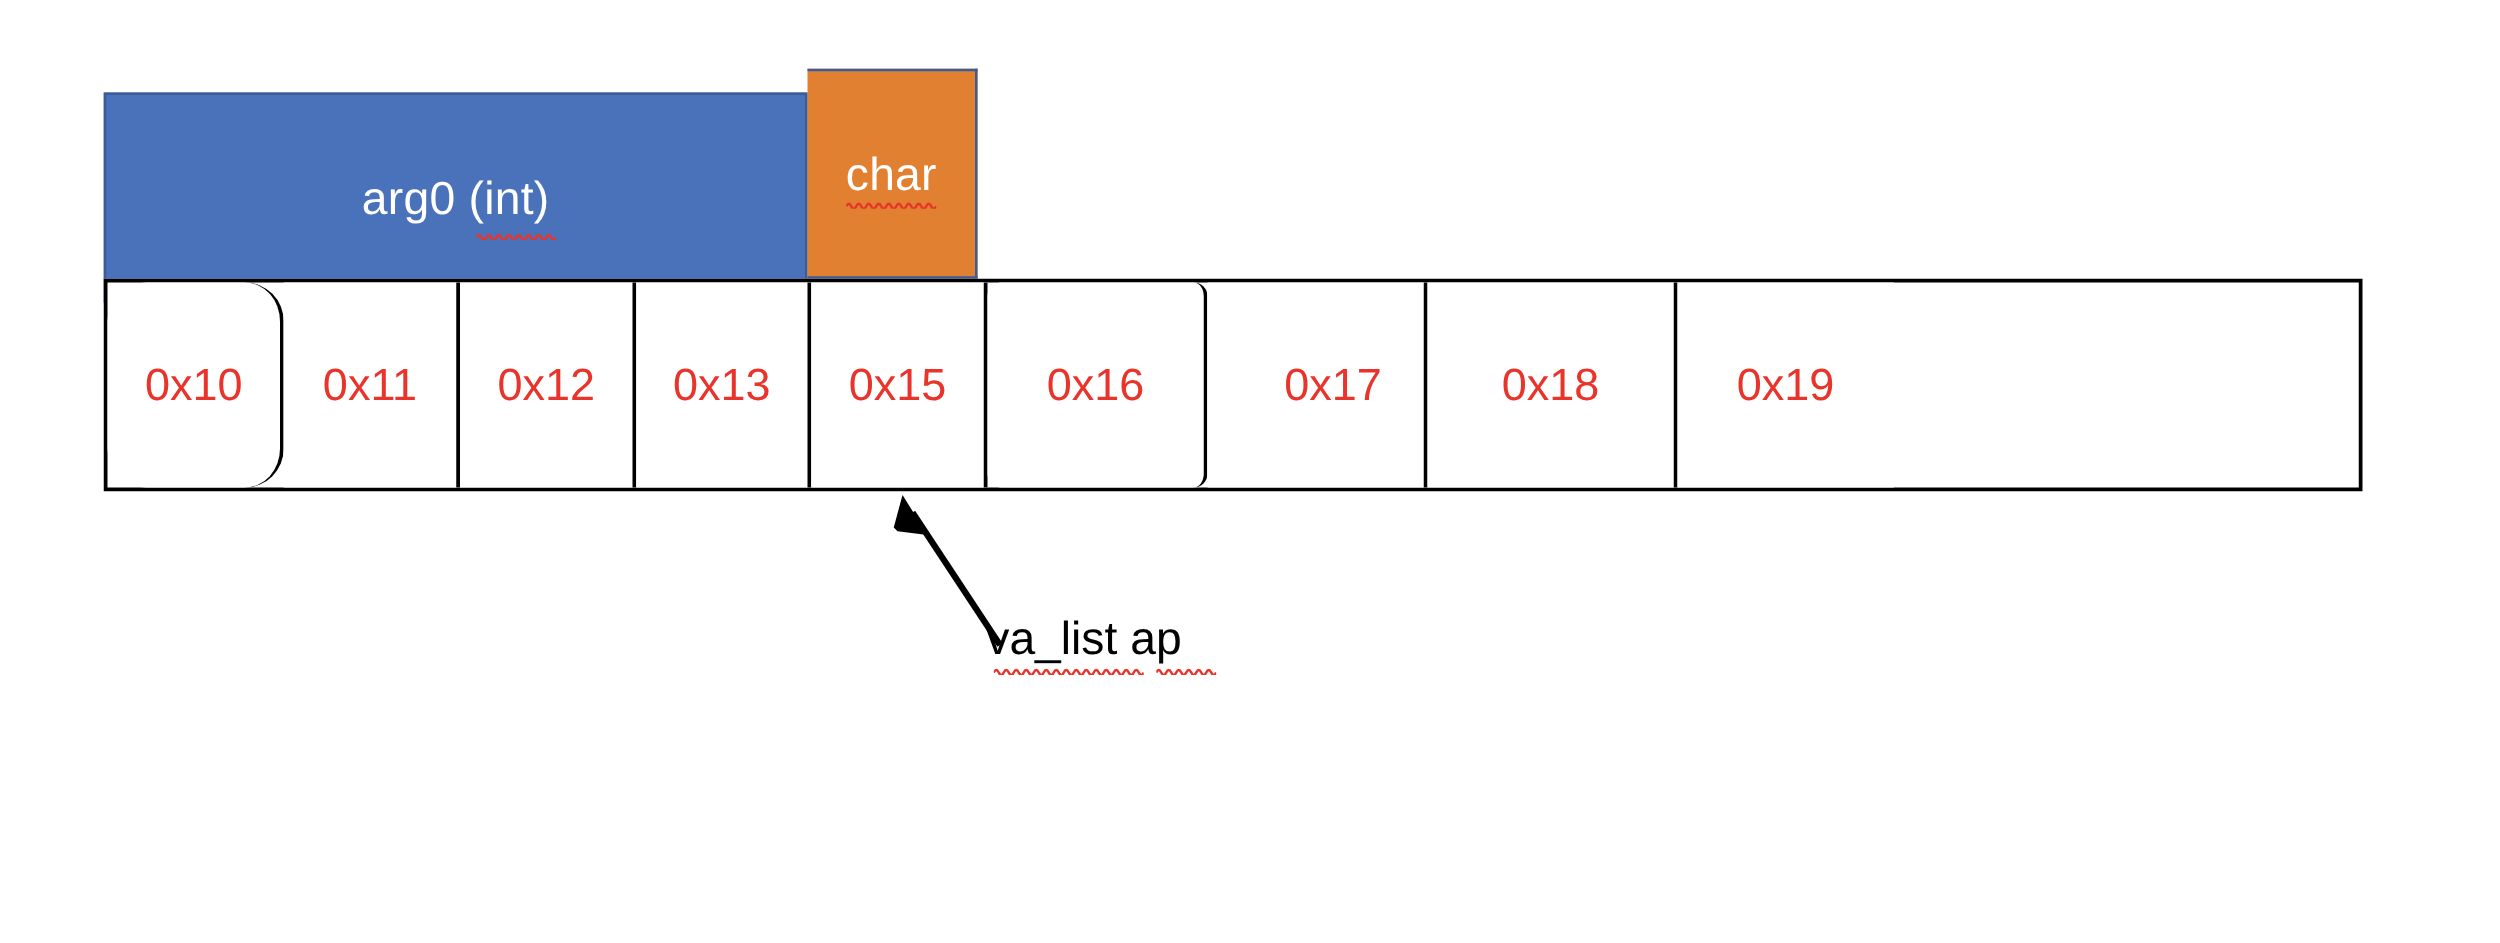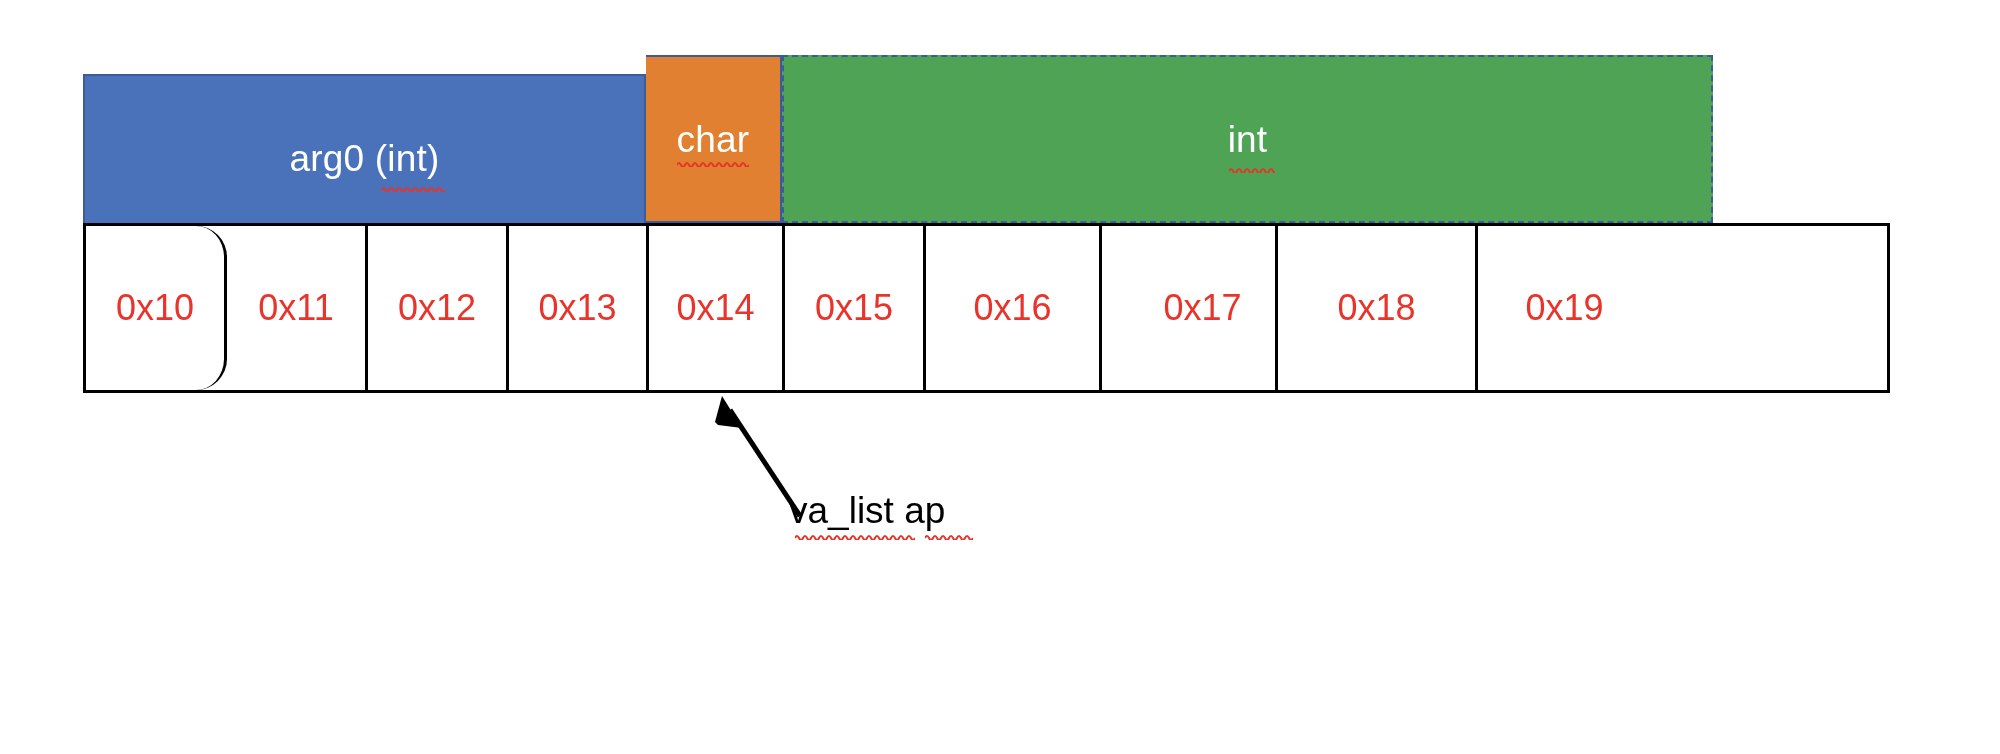--- a/index.html
+++ b/index.html
@@ -124,55 +124,44 @@
       <svg viewBox="0 0 64 7" preserveAspectRatio="none">
         <path d="M0,5 Q2,1 4,5 T8,5 T12,5 T16,5 T20,5 T24,5 T28,5 T32,5 T36,5 T40,5 T44,5 T48,5 T52,5 T56,5 T60,5 T64,5" fill="none" stroke="#e8342a" stroke-width="2"></path>
       </svg>
     </span>
   </div>
 
   <div class="type-block blk-orange" style="left:646px; top:55px; width:136px; height:168px;">
     <span class="lbl">char<span class="squig"></span></span>
   </div>
 
-  <div class="type-block blk-green" style="left:782px; top:55px; width:931px; height:168px;">
-    <span class="lbl">int</span>
-    <span class="squig" style="left:445px; width:46px; bottom:48px;">
-      <svg viewBox="0 0 46 7" preserveAspectRatio="none">
-        <path d="M0,5 Q2,1 4,5 T8,5 T12,5 T16,5 T20,5 T24,5 T28,5 T32,5 T36,5 T40,5 T44,5 T48,5" fill="none" stroke="#e8342a" stroke-width="2"></path>
-      </svg>
-    </span>
-  </div>
 
   <div style="position:absolute; left:677px; top:160px; width:72px; height:8px;">
     <svg viewBox="0 0 72 7" preserveAspectRatio="none" style="display:block;width:100%;height:7px;">
       <path d="M0,5 Q2,1 4,5 T8,5 T12,5 T16,5 T20,5 T24,5 T28,5 T32,5 T36,5 T40,5 T44,5 T48,5 T52,5 T56,5 T60,5 T64,5 T68,5 T72,5" fill="none" stroke="#e8342a" stroke-width="2"></path>
     </svg>
   </div>
 
   <div id="addr-row" style="left:83px; top:223px; width:1807px; height:170px;">
     <div class="addr-cell" style="width:141px;border-radius:31px;">
       <span>0x10</span>
     </div>
     <div class="addr-cell" style="width:141px;">
       <span>0x11</span>
     </div>
     <div class="addr-cell" style="width:141px;">
       <span>0x12</span>
     </div>
     <div class="addr-cell" style="width:140px;">
       <span>0x13</span>
     </div>
-    <div class="addr-cell" style="width:136px;">
-      <span>0x14</span>
-    </div>
     <div class="addr-cell" style="width:141px;">
       <span>0x15</span>
     </div>
-    <div class="addr-cell" style="width:176px;">
+    <div class="addr-cell" style="width:176px;border-radius:11px;">
       <span>0x16</span>
     </div>
     <div class="addr-cell" style="width:176px;padding-left:28px;">
       <span>0x17</span>
     </div>
     <div class="addr-cell" style="width:200px;">
       <span>0x18</span>
     </div>
     <div class="addr-cell" style="width:173px;">
       <span>0x19</span>

